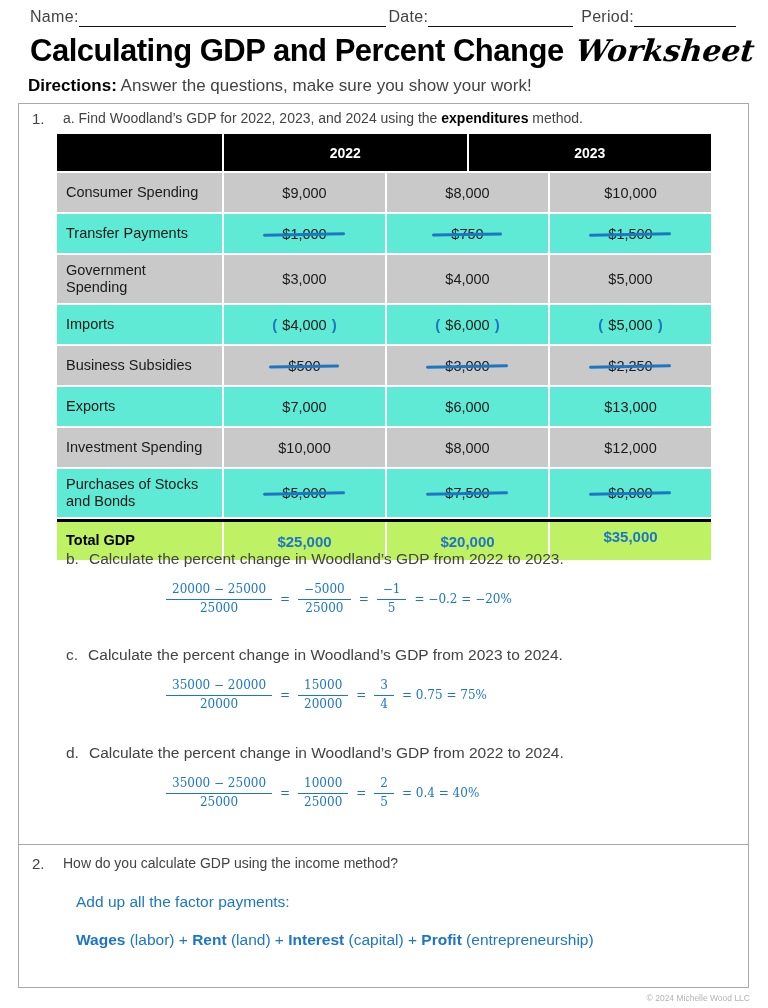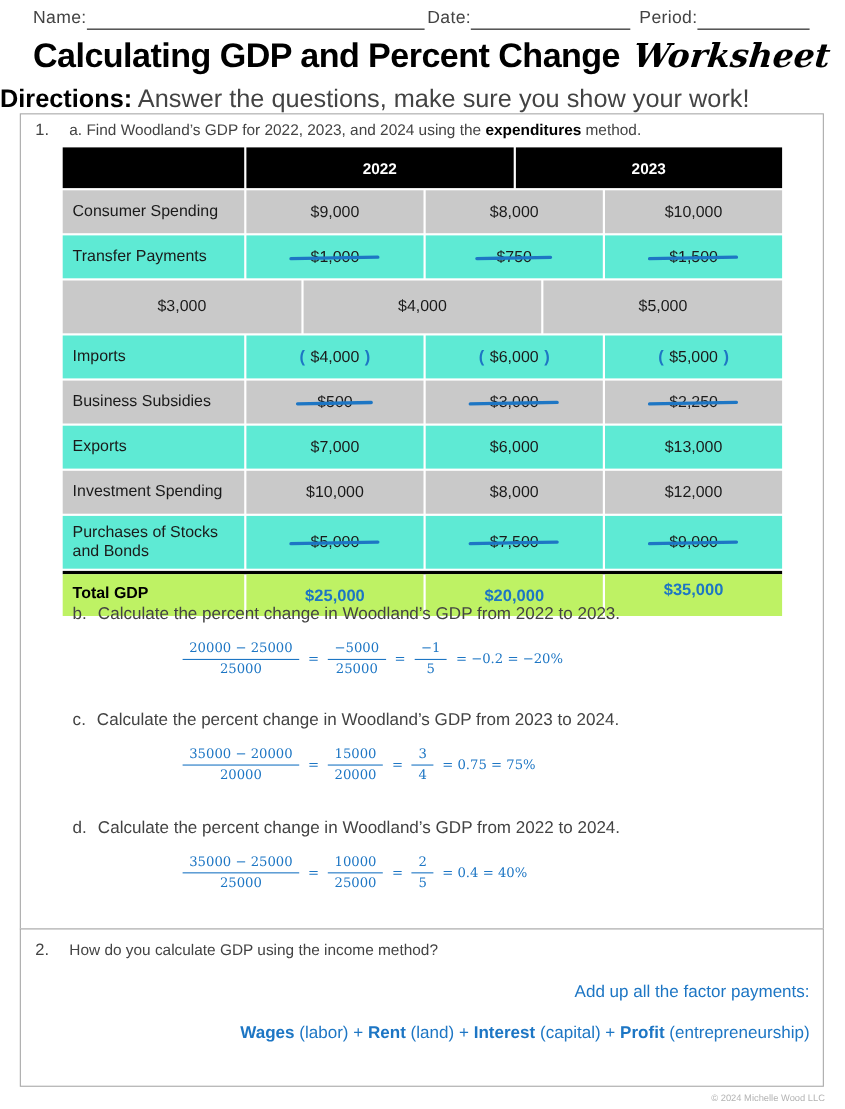--- a/index.html
+++ b/index.html
@@ -15,21 +15,21 @@
   .blank-date{width:145px;margin-right:8px;}
   .blank-period{width:102px;}
 
   
   .title-row{position:absolute;top:33px;left:30px;display:flex;align-items:baseline;gap:12px;white-space:nowrap;}
   .title-main{font-size:31px;font-weight:900;color:#000;letter-spacing:-.5px;}
   .title-script{font-family:"DejaVu Serif",serif;font-style:italic;font-weight:bold;font-size:30px;color:#000;
                 transform:skewX(-6deg);display:inline-block;}
 
   
-  .directions{position:absolute;top:76px;left:0;font-size:23px;}
+  .directions{position:absolute;top:76px;left:28px;font-size:17px;}
   .dir-label{font-weight:bold;color:#000;}
 
   
   .box{position:absolute;left:18px;width:731px;border:1.3px solid #a9a9a9;background:#fff;box-sizing:border-box;}
   .box1{top:103px;height:742px;}
   .box2{top:844px;height:144px;}
 
   .q-num{position:absolute;left:13px;font-size:15px;color:#434343;}
   .q-prompt{position:absolute;left:44px;right:10px;font-size:14px;color:#434343;}
   .q-prompt b{color:#000;}
@@ -64,21 +64,21 @@
   .part-b{top:446px;} .part-c{top:542px;} .part-d{top:640px;}
   .part-line{font-size:15.5px;color:#434343;}
   .part-letter{margin-right:10px;}
   .work{display:flex;align-items:center;gap:8px;margin:14px 0 0 100px;
         color:#1d76c4;font-family:"DejaVu Serif",serif;font-size:12px;}
   .frac{display:inline-flex;flex-direction:column;align-items:center;line-height:1.3;}
   .frac .num{border-bottom:1.7px solid #1d76c4;padding:0 6px 1px;}
   .frac .den{padding-top:1px;}
 
   
-  .ansline{position:absolute;left:57px;right:12px;color:#1d76c4;font-size:15.5px;text-align:right;}
+  .ansline{position:absolute;left:57px;right:12px;color:#1d76c4;font-size:15.5px;}
   .ans1{top:48px;}
   .ans2{top:86px;}
   .ansbold{font-weight:bold;}
 
   
   .footer{position:absolute;top:993px;right:18px;font-size:8.5px;color:#b3b3b3;}
 </style>
 </head>
 <body>
 
@@ -137,20 +137,23 @@
           </div>
         <div class="t-cell t-val">
             <span class="strike">$750</span>
           </div>
         <div class="t-cell t-val">
             <span class="strike">$1,500</span>
           </div>
       </div>
 
       <div class="t-row h48 shade-dark">
+        <div class="t-cell t-label narrow">
+            <span>Government Spending</span>
+          </div>
         <div class="t-cell t-val">
             <span>$3,000</span>
           </div>
         <div class="t-cell t-val">
             <span>$4,000</span>
           </div>
         <div class="t-cell t-val">
             <span>$5,000</span>
           </div>
       </div>

